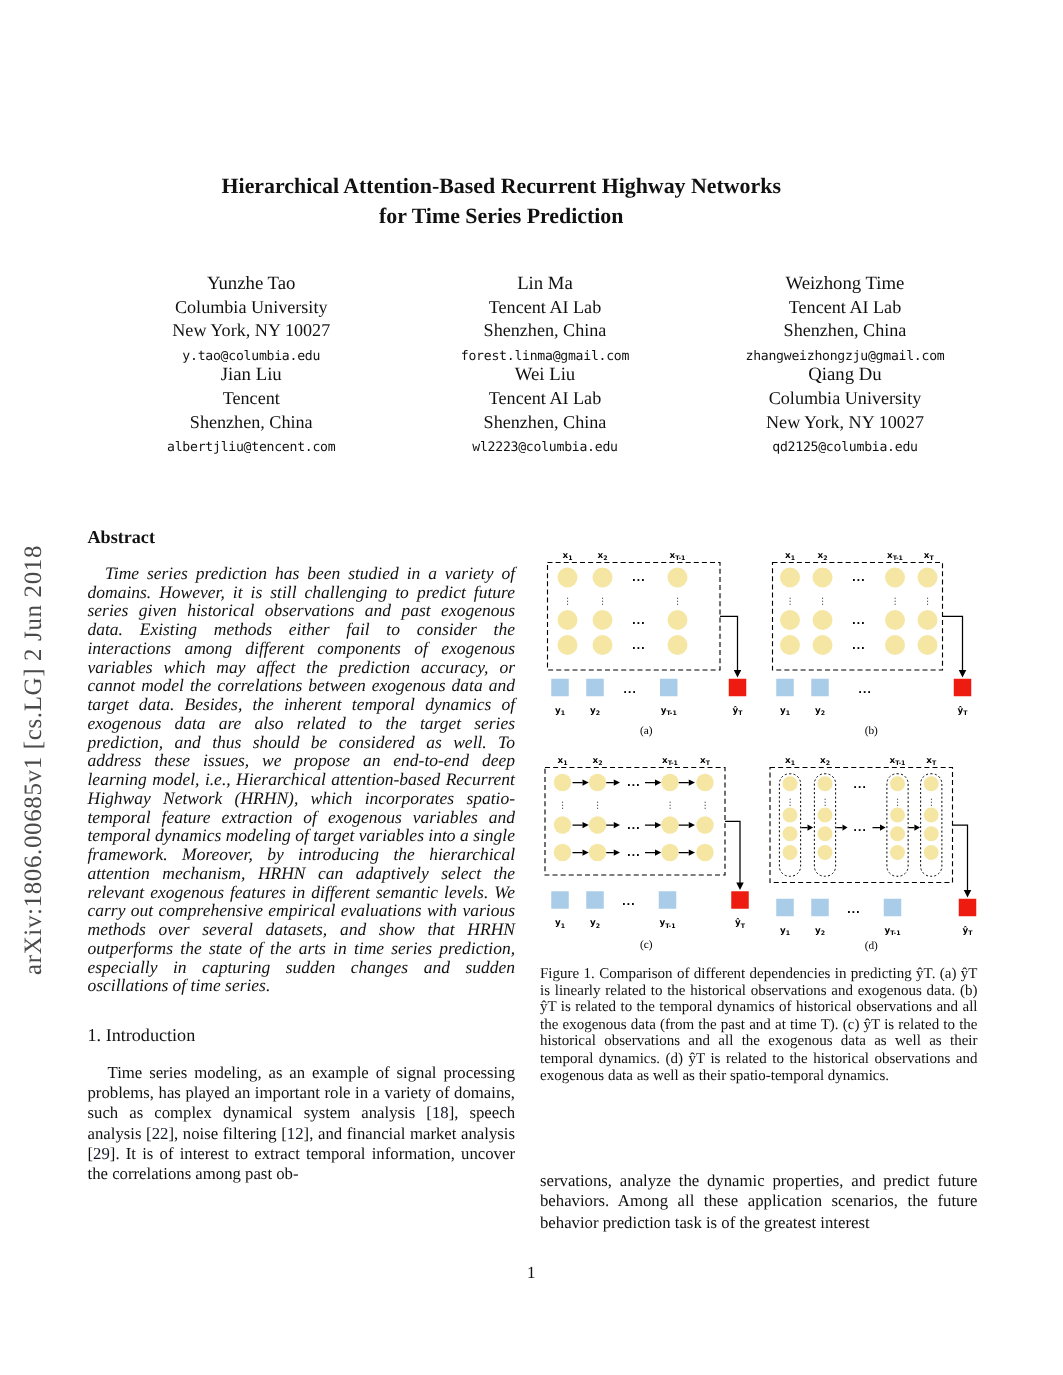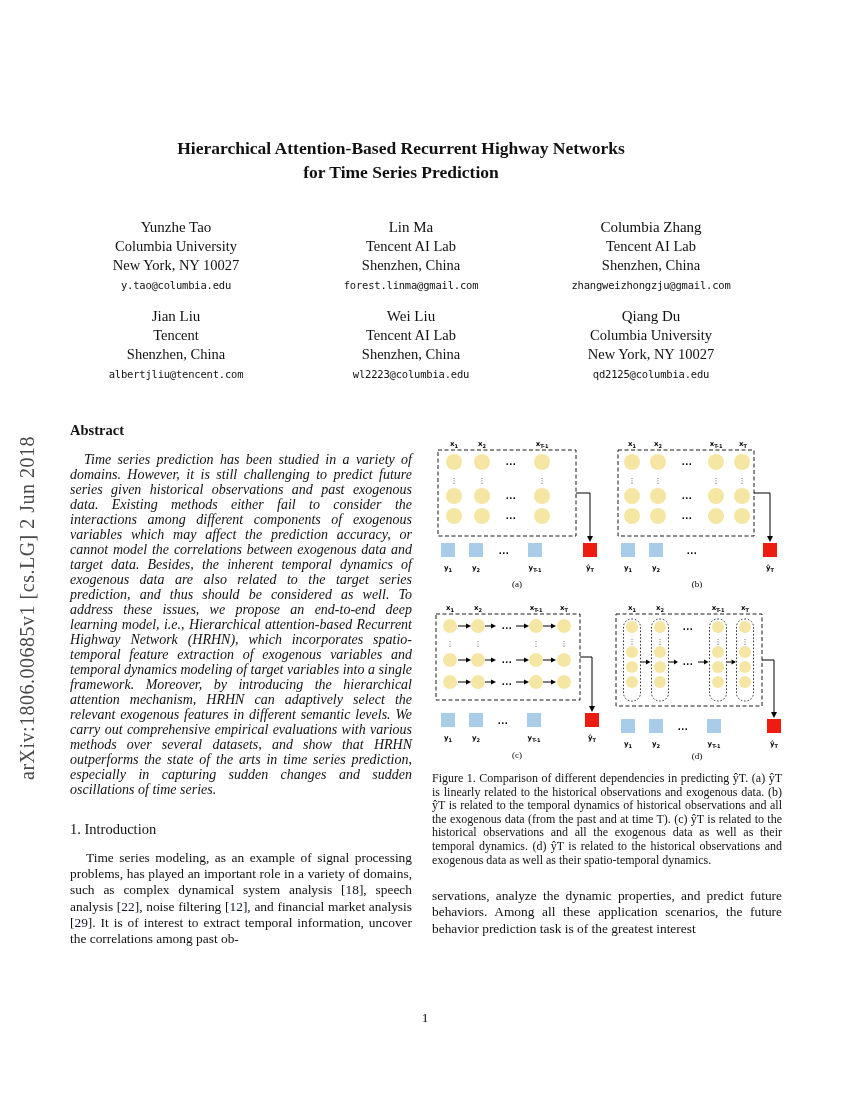--- a/index.html
+++ b/index.html
@@ -7,39 +7,39 @@
        font-family:"Liberation Serif",serif;color:#111}
 
   .arxiv-stamp{position:absolute;left:16px;top:300px;height:480px;
     writing-mode:vertical-rl;transform:rotate(180deg);
     font-size:20px;color:#4a4a4a;letter-spacing:.5px;
     display:flex;align-items:center;font-family:"Liberation Serif",serif}
 
   .title-block{position:absolute;top:136px;left:0;width:802px;text-align:center}
   .title-line{font-size:17.5px;font-weight:bold;line-height:24px}
 
-  .authors-grid{position:absolute;top:218px;left:61px;width:710px;
-    display:grid;grid-template-columns:230px 240px 240px;row-gap:16px}
+  .authors-grid{position:absolute;top:218px;left:86px;width:710px;
+    display:grid;grid-template-columns:230px 240px 240px;}
   .author-cell{text-align:center}
   .author-name{font-size:15px;line-height:19px}
   .author-affil{font-size:14.5px;line-height:19px}
   .author-email{font-size:10.5px;font-family:"DejaVu Sans Mono",monospace;margin-top:4px;letter-spacing:-.2px}
 
   .left-col{position:absolute;left:70px;top:422px;width:342px}
   .abstract-heading{text-align:left;font-weight:bold;font-size:14.5px;margin:0 0 13px 0}
   .abstract-text{font-style:italic;font-size:14px;line-height:15px;text-align:justify;text-indent:14px;margin:0}
   .intro-heading{font-weight:normal;font-size:14.5px;margin:24px 0 12px 0}
   .body-text{font-size:13.4px;line-height:16.2px;text-align:justify;text-indent:16px;margin:0}
   .cite{color:#0f172a}
 
   .figure-block{position:absolute;left:432px;top:436px;width:350px}
   .panel-row{display:flex;justify-content:space-between}
   .panel-row + .panel-row{margin-top:8px}
   .fig-caption{font-size:12px;line-height:13.6px;text-align:justify;margin-top:10px}
-  .continuation{margin-top:21px;text-indent:0}
+  .continuation{margin-top:70px;text-indent:0}
 
   .page-number{position:absolute;top:1010px;left:0;width:850px;text-align:center;font-size:13.5px}
 
   .fig text{font-family:"DejaVu Sans",sans-serif;text-anchor:middle;fill:#000}
   .fig .nlab{font-size:7px;font-weight:bold}
   .fig .sub{font-size:5px}
   .fig .vd{font-size:7px}
   .fig .dots{font-size:8px;font-weight:bold;letter-spacing:.5px}
   .fig .pcap{font-size:9px;font-family:"Liberation Serif",serif}
   .fig line,.fig polyline{stroke:#000;stroke-width:1;fill:none}
@@ -64,21 +64,21 @@
     <div class="author-affil">New York, NY 10027</div>
     <div class="author-email">y.tao@columbia.edu</div>
   </div>
   <div class="author-cell">
     <div class="author-name">Lin Ma</div>
     <div class="author-affil">Tencent AI Lab</div>
     <div class="author-affil">Shenzhen, China</div>
     <div class="author-email">forest.linma@gmail.com</div>
   </div>
   <div class="author-cell">
-    <div class="author-name">Columbia Zhang</div>
+    <div class="author-name">Weizhong Time</div>
     <div class="author-affil">Tencent AI Lab</div>
     <div class="author-affil">Shenzhen, China</div>
     <div class="author-email">zhangweizhongzju@gmail.com</div>
   </div>
   <div class="author-cell">
     <div class="author-name">Jian Liu</div>
     <div class="author-affil">Tencent</div>
     <div class="author-affil">Shenzhen, China</div>
     <div class="author-email">albertjliu@tencent.com</div>
   </div>

